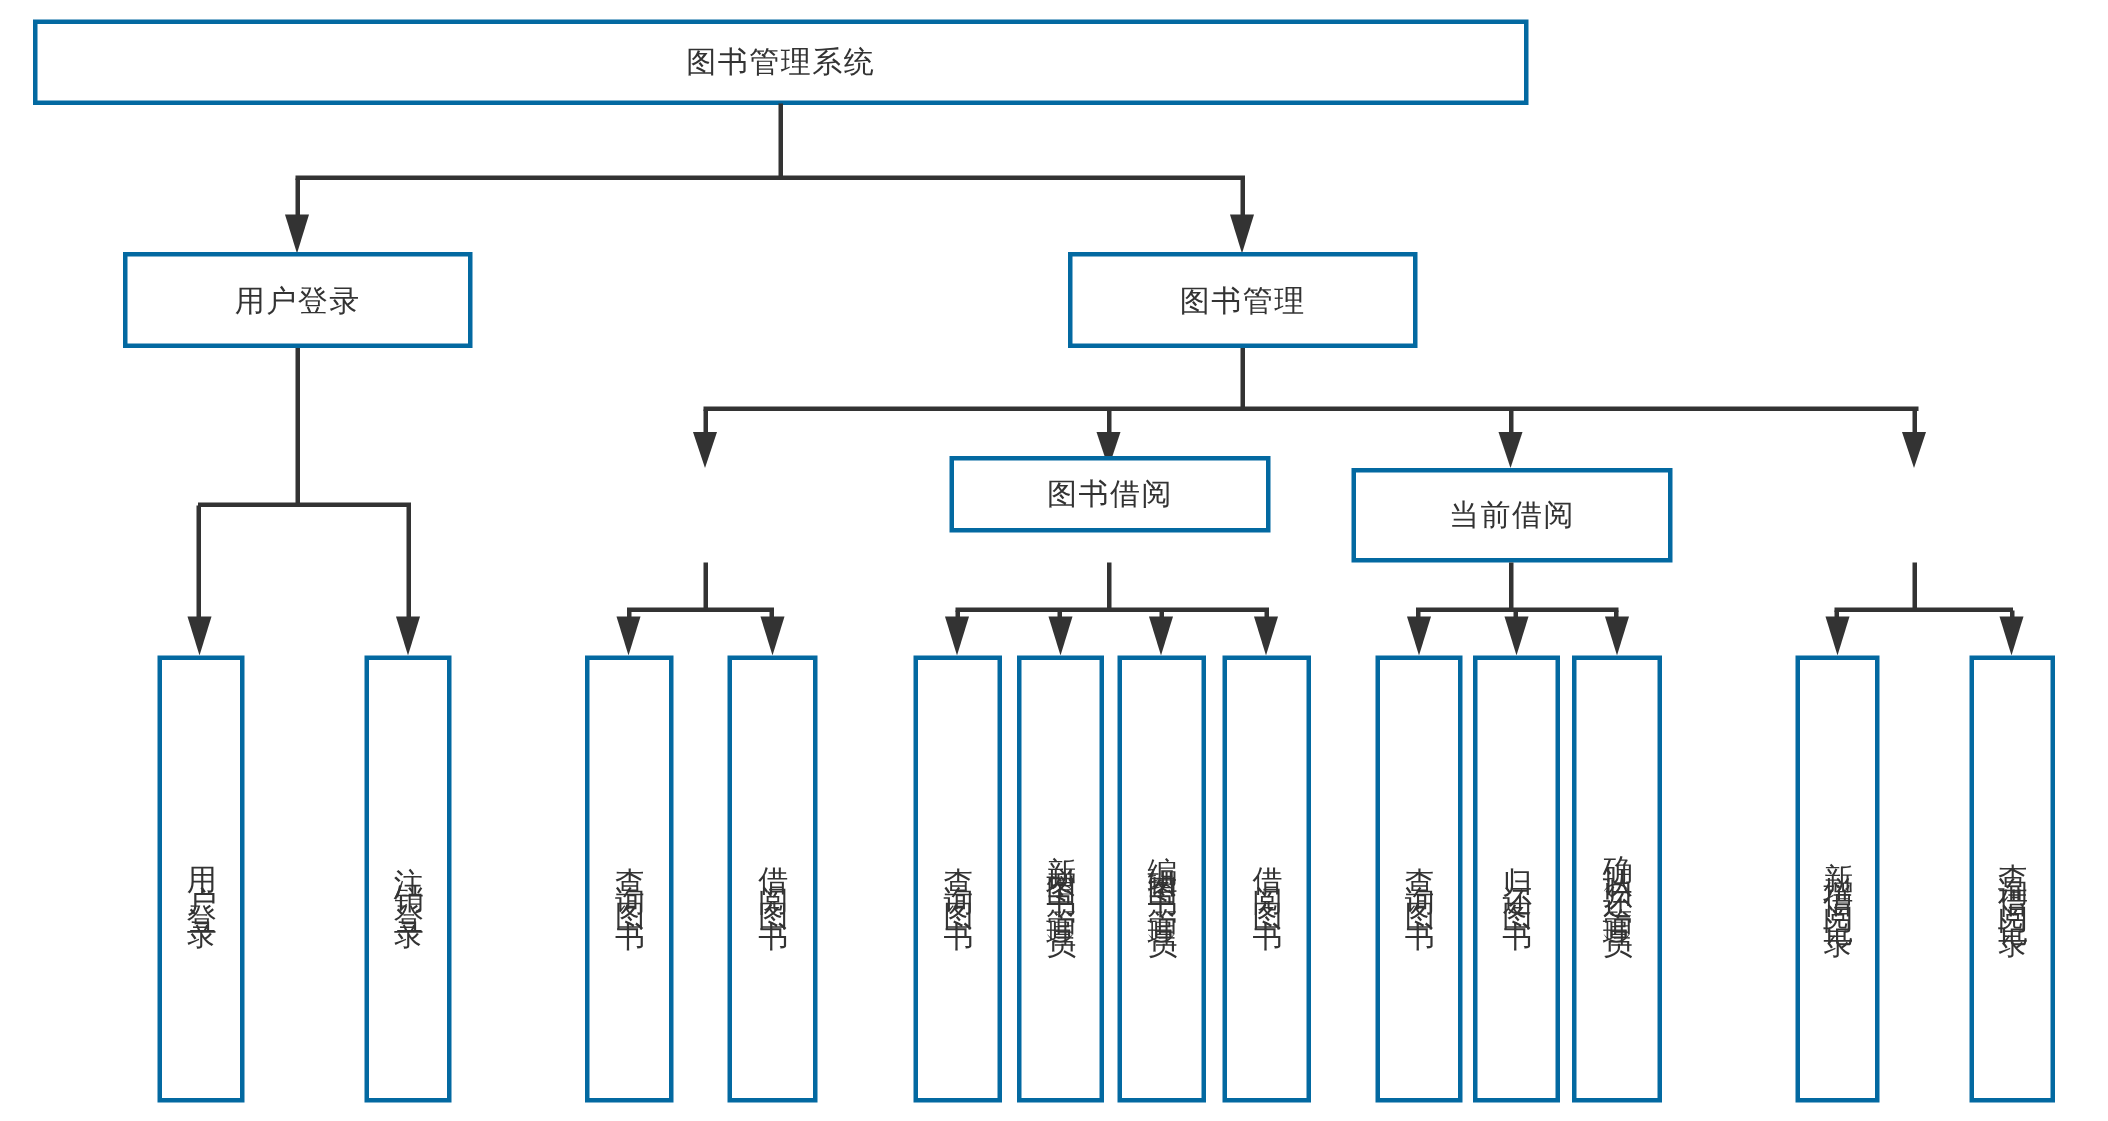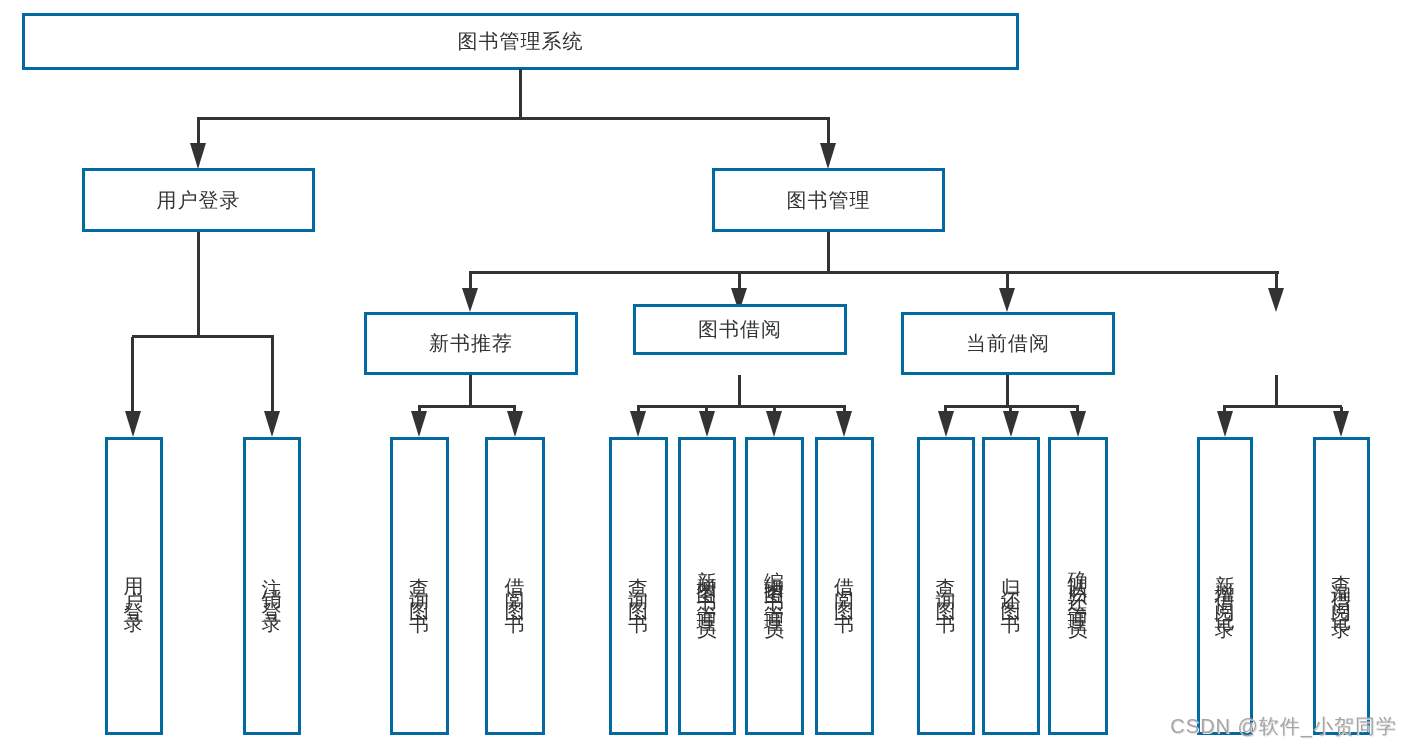--- a/index.html
+++ b/index.html
@@ -124,21 +124,20 @@
   <div class="hline" id="rail3"></div>
   <div class="vline" id="s-31"></div>
   <div class="arrow sm" id="h-31"></div>
   <div class="vline" id="s-32"></div>
   <div class="arrow sm" id="h-32"></div>
   <div class="vline" id="s-33"></div>
   <div class="arrow sm" id="h-33"></div>
   <div class="vline" id="s-34"></div>
   <div class="arrow sm" id="h-34"></div>
 
-  <div class="box" id="b-l3-0">新书推荐</div>
   <div class="box" id="b-l3-1">图书借阅</div>
   <div class="box" id="b-l3-2">当前借阅</div>
 
   <div class="vline" id="v-c0"></div>
   <div class="vline" id="v-c1"></div>
   <div class="vline" id="v-c2"></div>
   <div class="vline" id="v-c3"></div>
   <div class="hline" id="railB"></div>
   <div class="hline" id="railC"></div>
   <div class="hline" id="railD"></div>
@@ -200,14 +199,13 @@
   <div class="box leaf" id="b-lf-10">
       <span class="vlabel" style="letter-spacing: 7px;">确认归还（管理员）</span>
     </div>
   <div class="box leaf" id="b-lf-11">
       <span class="vlabel" style="letter-spacing: 9px;">新增借阅记录</span>
     </div>
   <div class="box leaf" id="b-lf-12">
       <span class="vlabel" style="letter-spacing: 9px;">查询借阅记录</span>
     </div>
 
-  <div id="watermark">CSDN @软件_小贺同学</div>
 </div>
 
 </body></html>

